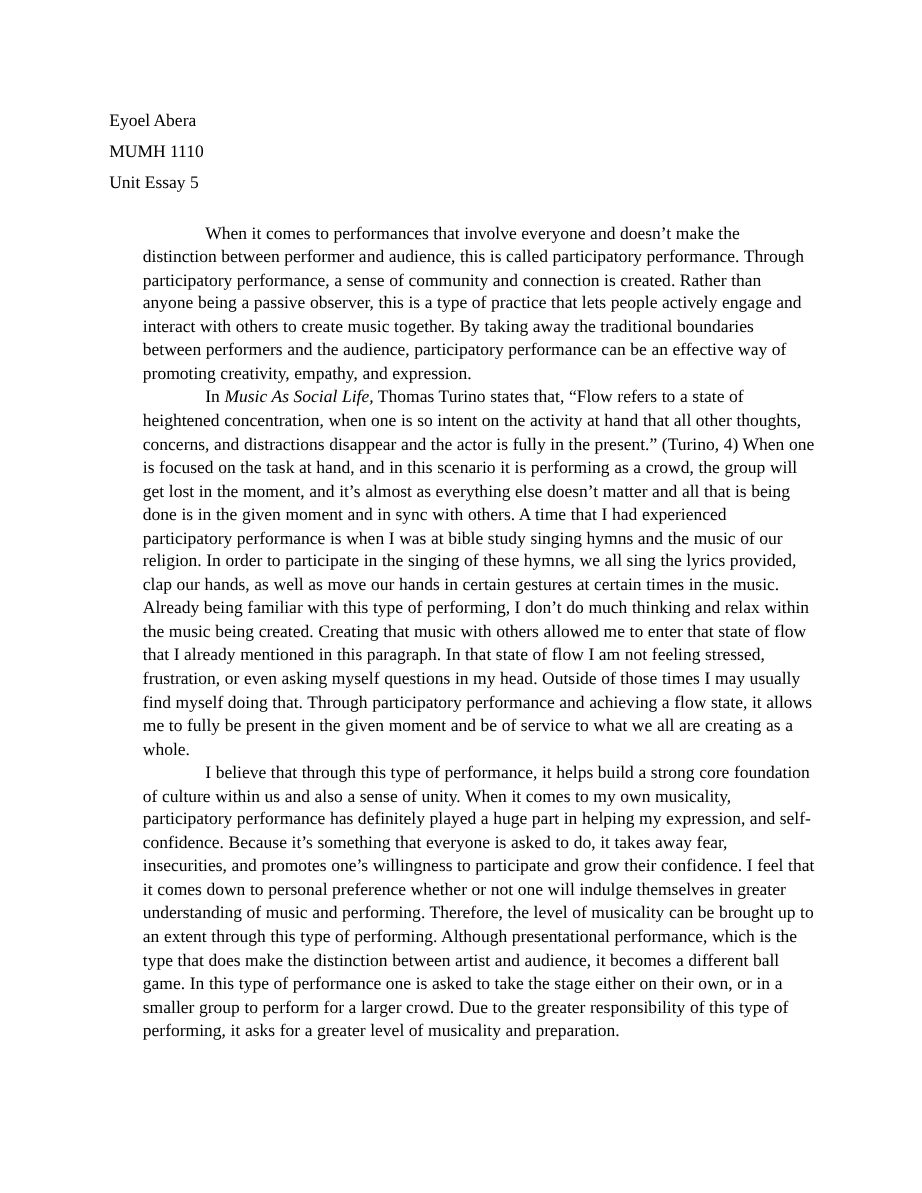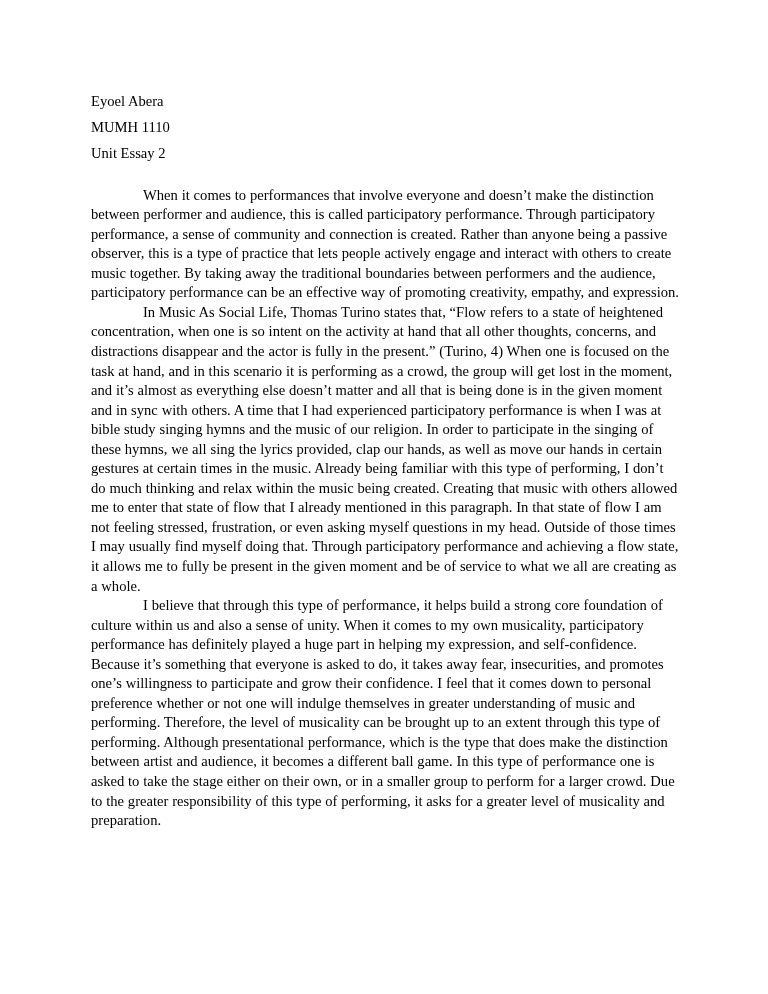--- a/index.html
+++ b/index.html
@@ -32,48 +32,50 @@
     line-height: 26.2px;
   }
   .heading-line {
     white-space: pre;
   }
   .body-block {
     margin-top: 19px;
     font-size: 14.6px;
     line-height: 19.55px;
     text-align: left;
+    margin-left: 28px;
   }
   .para {
     margin: 0;
     text-indent: 52px;
     text-align: left;
     word-spacing: 0.18px;
   }
   .para + .para {
     margin-top: 0;
   }
   .title-italic {
+    font-style: italic;
     text-align: center;
   }
   
   .body-block .para {
     hyphens: none;
   }
 </style>
 </head>
 <body>
 
 <div class="page">
   <div class="doc-body">
 
     <div class="heading-block">
       <div class="heading-line">Eyoel Abera</div>
       <div class="heading-line">MUMH 1110</div>
-      <div class="heading-line">Unit Essay 2</div>
+      <div class="heading-line">Unit Essay 5</div>
     </div>
 
     <div class="body-block">
 
       <p class="para">When it comes to performances that involve everyone and doesn’t make the distinction between performer and audience, this is called participatory performance. Through participatory performance, a sense of community and connection is created. Rather than anyone being a passive observer, this is a type of practice that lets people actively engage and interact with others to create music together. By taking away the traditional boundaries between performers and the audience, participatory performance can be an effective way of promoting creativity, empathy, and expression.</p>
 
       <p class="para"><span>In </span><span class="title-italic">Music As Social Life,</span><span> Thomas Turino states that, “Flow refers to a state of heightened concentration, when one is so intent on the activity at hand that all other thoughts, concerns, and distractions disappear and the actor is fully in the present.” (Turino, 4) When one is focused on the task at hand, and in this scenario it is performing as a crowd, the group will get lost in the moment, and it’s almost as everything else doesn’t matter and all that is being done is in the given moment and in sync with others. A time that I had experienced participatory performance is when I was at bible study singing hymns and the music of our religion. In order to participate in the singing of these hymns, we all sing the lyrics provided, clap our hands, as well as move our hands in certain gestures at certain times in the music. Already being familiar with this type of performing, I don’t do much thinking and relax within the music being created. Creating that music with others allowed me to enter that state of flow that I already mentioned in this paragraph. In that state of flow I am not feeling stressed, frustration, or even asking myself questions in my head. Outside of those times I may usually find myself doing that. Through participatory performance and achieving a flow state, it allows me to fully be present in the given moment and be of service to what we all are creating as a whole.</span></p>
 
       <p class="para">I believe that through this type of performance, it helps build a strong core foundation of culture within us and also a sense of unity. When it comes to my own musicality, participatory performance has definitely played a huge part in helping my expression, and self-confidence. Because it’s something that everyone is asked to do, it takes away fear, insecurities, and promotes one’s willingness to participate and grow their confidence. I feel that it comes down to personal preference whether or not one will indulge themselves in greater understanding of music and performing. Therefore, the level of musicality can be brought up to an extent through this type of performing. Although presentational performance, which is the type that does make the distinction between artist and audience, it becomes a different ball game. In this type of performance one is asked to take the stage either on their own, or in a smaller group to perform for a larger crowd. Due to the greater responsibility of this type of performing, it asks for a greater level of musicality and preparation.</p>
 

